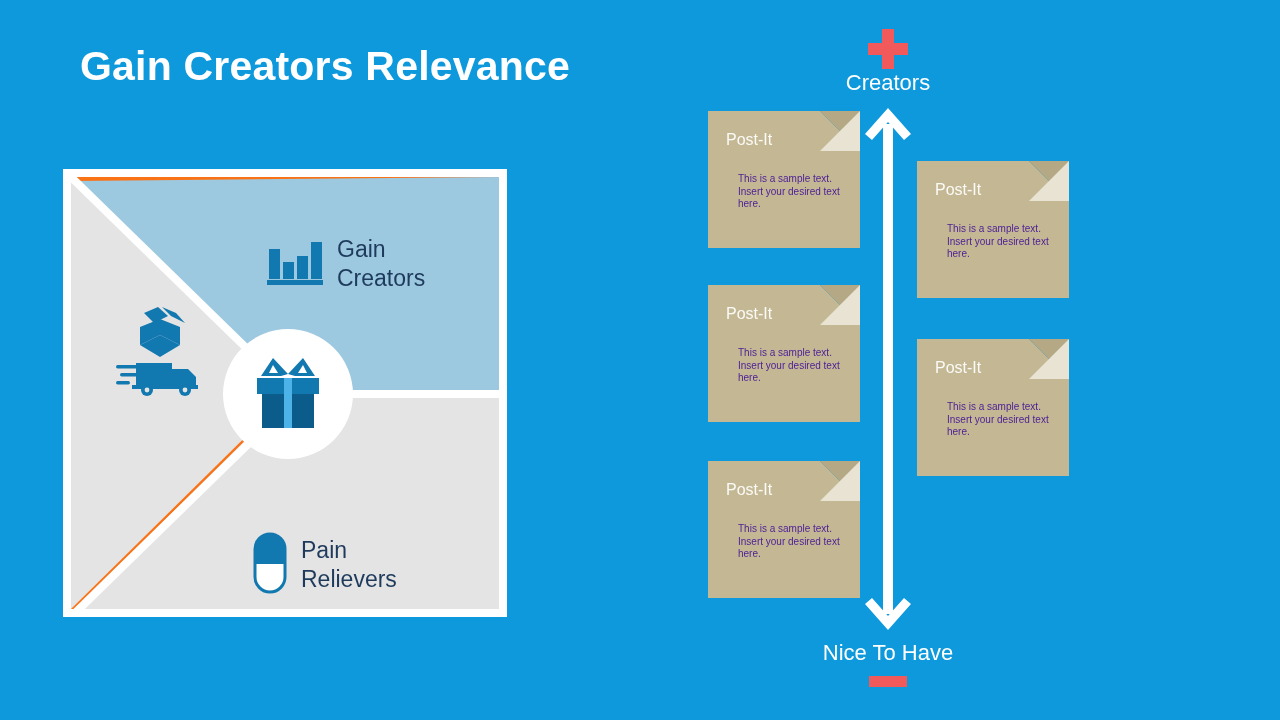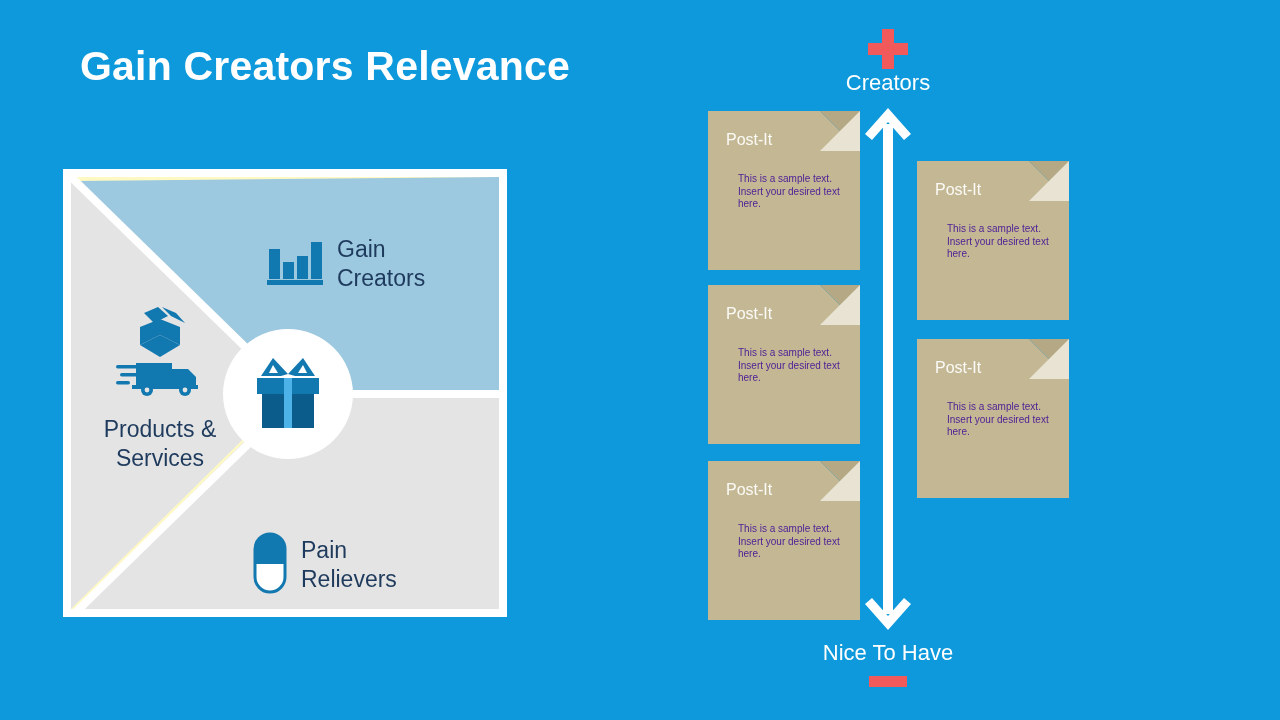--- a/index.html
+++ b/index.html
@@ -38,21 +38,21 @@
     width: 444px;
     height: 448px;
     background: #ffffff;
     padding: 8px;
   }
   #value-map-inner {
     position: relative;
     width: 100%;
     height: 100%;
     overflow: hidden;
-    background: #fef9c3;
+    background: #f97316;
   }
 
   
   .quad-blue {
     position: absolute;
     left: 0;
     top: 0;
     width: 100%;
     height: 213px;
     background: #9CC8E0;
@@ -191,21 +191,21 @@
     top: 676px;
     width: 38px;
     height: 11px;
     background: #F2595B;
   }
 
   
   .postit {
     position: absolute;
     width: 152px;
-    height: 159px;
+    height: 137px;
     background: #C4B894;
   }
   .postit .fold-back {
     position: absolute;
     right: 0;
     top: 0;
     width: 0;
     height: 0;
     border-left: 40px solid transparent;
     border-top: 40px solid #0D99DB;
@@ -316,21 +316,20 @@
             <rect x="18" y="80" width="66" height="4"></rect>
           </g>
           <g>
             <circle cx="33" cy="85" r="6" fill="#1278B0"></circle>
             <circle cx="33" cy="85" r="2.4" fill="#E4E4E4"></circle>
             <circle cx="71" cy="85" r="6" fill="#1278B0"></circle>
             <circle cx="71" cy="85" r="2.4" fill="#E4E4E4"></circle>
           </g>
         </svg>
       </span>
-      <span id="products-label">Products &amp;<br>Services</span>
     </div>
 
     <div id="centre-circle">
       <span>
         <svg width="82" height="80" viewBox="0 0 82 80">
 
           <g fill="#1278B0">
             <path d="M41 22 L26 6 L14 24 L34 24 Z"></path>
             <path d="M41 22 L56 6 L68 24 L48 24 Z"></path>
           </g>

